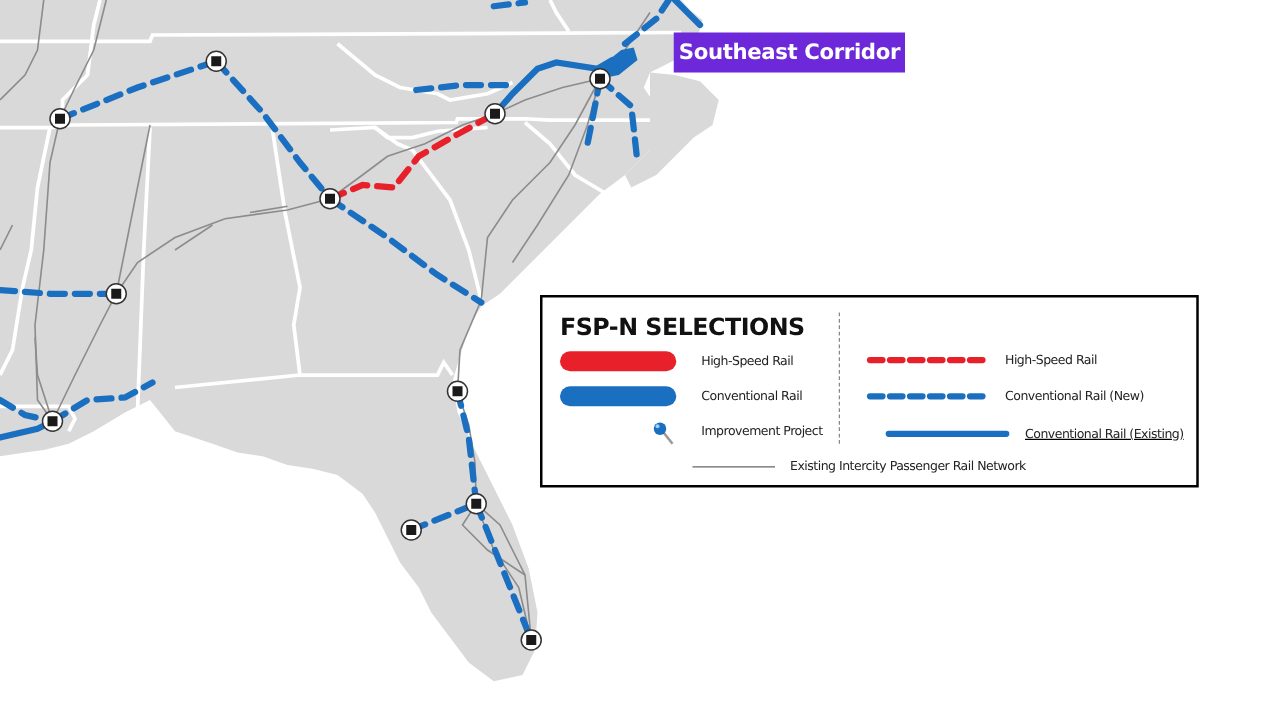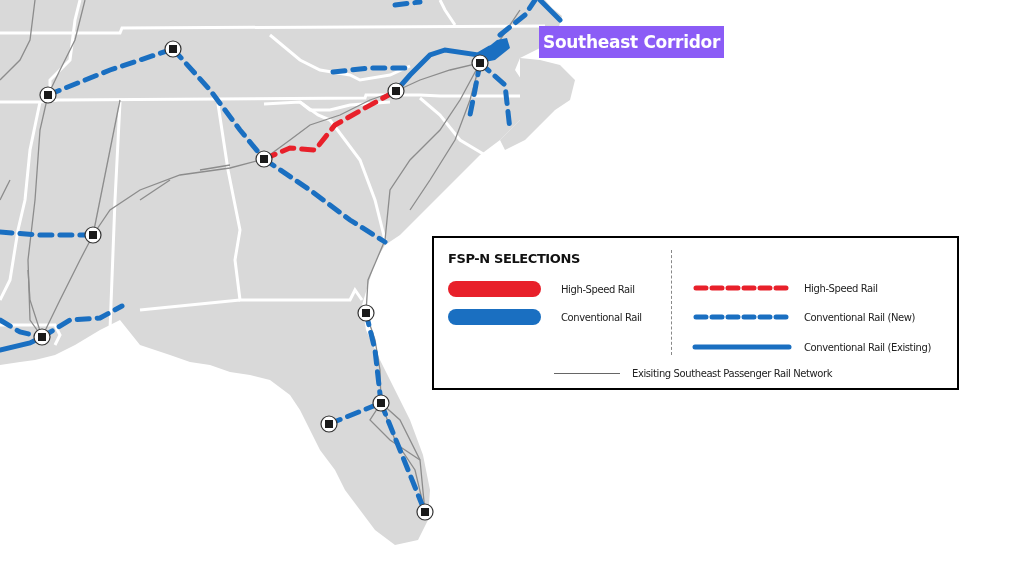--- a/index.html
+++ b/index.html
@@ -1,33 +1,33 @@
 <!DOCTYPE html>
 <html><head>
   <meta charset="utf-8">
   <style>
     html, body { margin: 0; padding: 0; background: #ffffff; }
     body { width: 1017px; height: 570px; position: relative; overflow: hidden;
            font-family: "Liberation Sans", sans-serif; }
     #map { position: absolute; left: 0; top: 0; width: 1017px; height: 570px; }
     .corridor-label {
       position: absolute; left: 539px; top: 26px; width: 185px; height: 32px;
-      background: #8b5cf6; color: #fff; font-weight: bold; font-size: 17px;
+      background: #6d28d9; color: #fff; font-weight: bold; font-size: 17px;
       display: flex; align-items: center; justify-content: center;
       font-family: "DejaVu Sans", sans-serif; letter-spacing: -0.3px;
     }
     .legend {
       position: absolute; left: 432px; top: 236px; width: 527px; height: 154px;
       border: 2px solid #000; background: #fff; box-sizing: border-box;
     }
     .legend-col { position: absolute; top: 0; }
     .legend-col.left { left: 14px; width: 225px; }
     .legend-col.right { left: 260px; width: 260px; }
     .legend-heading {
-      font-family: "DejaVu Sans", sans-serif; font-weight: bold; font-size: 13px;
+      font-family: "DejaVu Sans", sans-serif; font-weight: bold; font-size: 19px;
       margin-top: 13px; color: #111; letter-spacing: -0.4px;
     }
     .legend-divider {
       position: absolute; left: 237px; top: 12px; height: 105px; width: 0;
       border-left: 1px dashed #888;
     }
     .legend-row { position: absolute; display: flex; align-items: center; }
     .legend-row .lbl { font-size: 10px; color: #222; font-family: "DejaVu Sans", sans-serif; letter-spacing: -0.4px; white-space: nowrap; }
     .swatch-solid-red { width: 93px; height: 16px; border-radius: 8px; background: #e8202a; }
     .swatch-solid-blue { width: 93px; height: 16px; border-radius: 8px; background: #1a6fc1; }
@@ -163,37 +163,47 @@
   <div class="legend-divider"></div>
 
   <div class="legend-row" style="left:14px; top:43px;">
     <div class="swatch-solid-red"></div>
     <span class="lbl" style="margin-left:20px;">High-Speed Rail</span>
   </div>
   <div class="legend-row" style="left:14px; top:71px;">
     <div class="swatch-solid-blue"></div>
     <span class="lbl" style="margin-left:20px;text-align:center;">Conventional Rail</span>
   </div>
+  <div class="legend-row" style="left:14px; top:97px;">
+    <div class="swatch-pin">
+      <svg width="93" height="22" viewBox="0 0 93 22">
+        <line x1="82" y1="10" x2="90" y2="20" stroke="#999" stroke-width="2"></line>
+        <circle cx="80" cy="8" r="5" fill="#1a6fc1"></circle>
+        <circle cx="78" cy="6" r="1.6" fill="#9fd0ff"></circle>
+      </svg>
+    </div>
+    <span class="lbl" style="margin-left:20px;">Improvement Project</span>
+  </div>
 
   <div class="legend-row" style="left:258px; top:44px;">
     <svg width="100" height="12">
         <line x1="4" y1="6" x2="96" y2="6" stroke="#e8202a" stroke-width="5" stroke-dasharray="10 6" stroke-linecap="round"></line>
       </svg>
     <span class="lbl" style="margin-left:12px;">High-Speed Rail</span>
   </div>
   <div class="legend-row" style="left:258px; top:73px;align-items:flex-end;">
     <svg width="100" height="12">
         <line x1="4" y1="6" x2="96" y2="6" stroke="#1a6fc1" stroke-width="5" stroke-dasharray="10 6" stroke-linecap="round"></line>
       </svg>
     <span class="lbl" style="margin-left:12px;">Conventional Rail (New)</span>
   </div>
-  <div class="legend-row" style="left:258px; top:103px;">
+  <div class="legend-row" style="left:274px; top:103px;text-decoration:underline;">
     <svg width="100" height="12">
         <line x1="3" y1="6" x2="97" y2="6" stroke="#1a6fc1" stroke-width="5" stroke-linecap="round"></line>
       </svg>
     <span class="lbl" style="margin-left:12px;">Conventional Rail (Existing)</span>
   </div>
 
   <div class="legend-row" style="left:120px; top:130px;">
     <div class="swatch-line-gray"></div>
-    <span class="lbl" style="margin-left:12px;">Exisiting Southeast Passenger Rail Network</span>
+    <span class="lbl" style="margin-left:12px;">Existing Intercity Passenger Rail Network</span>
   </div>
 </div>
 
 </body></html>

